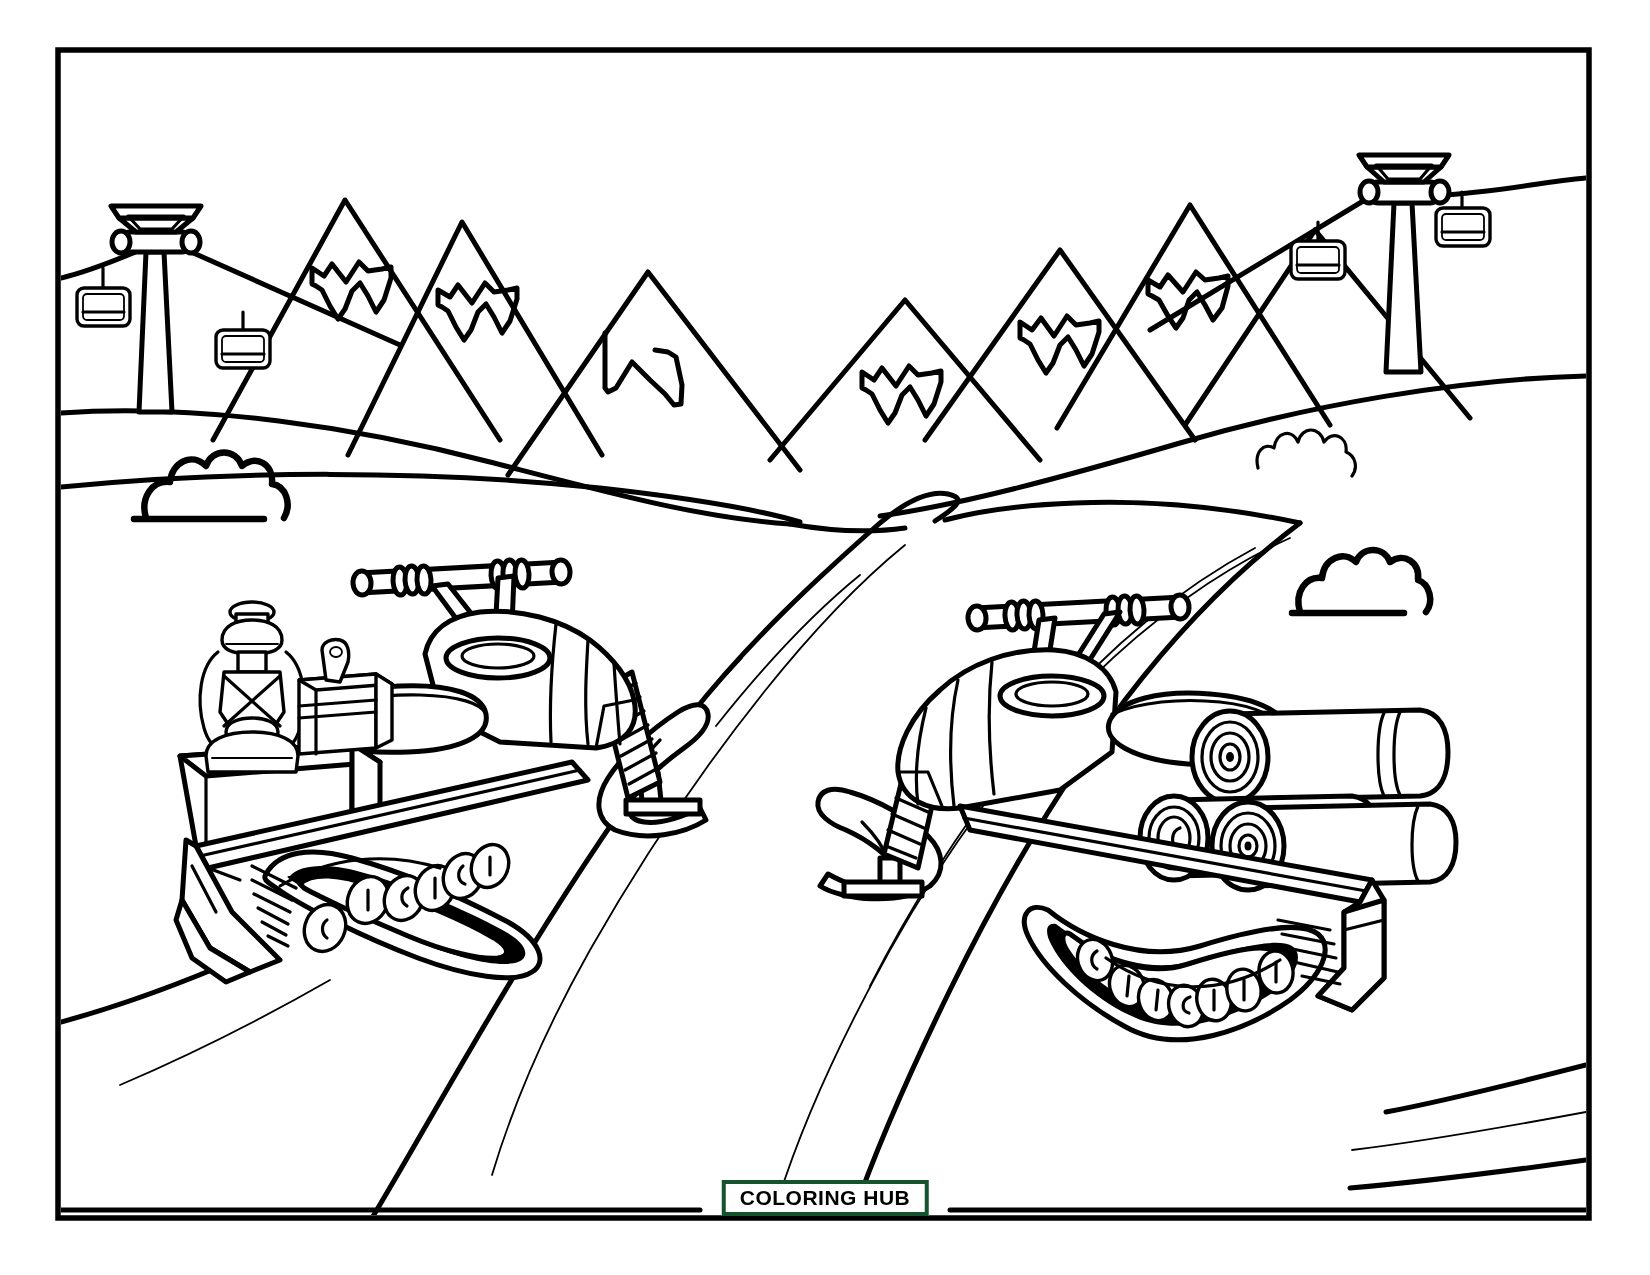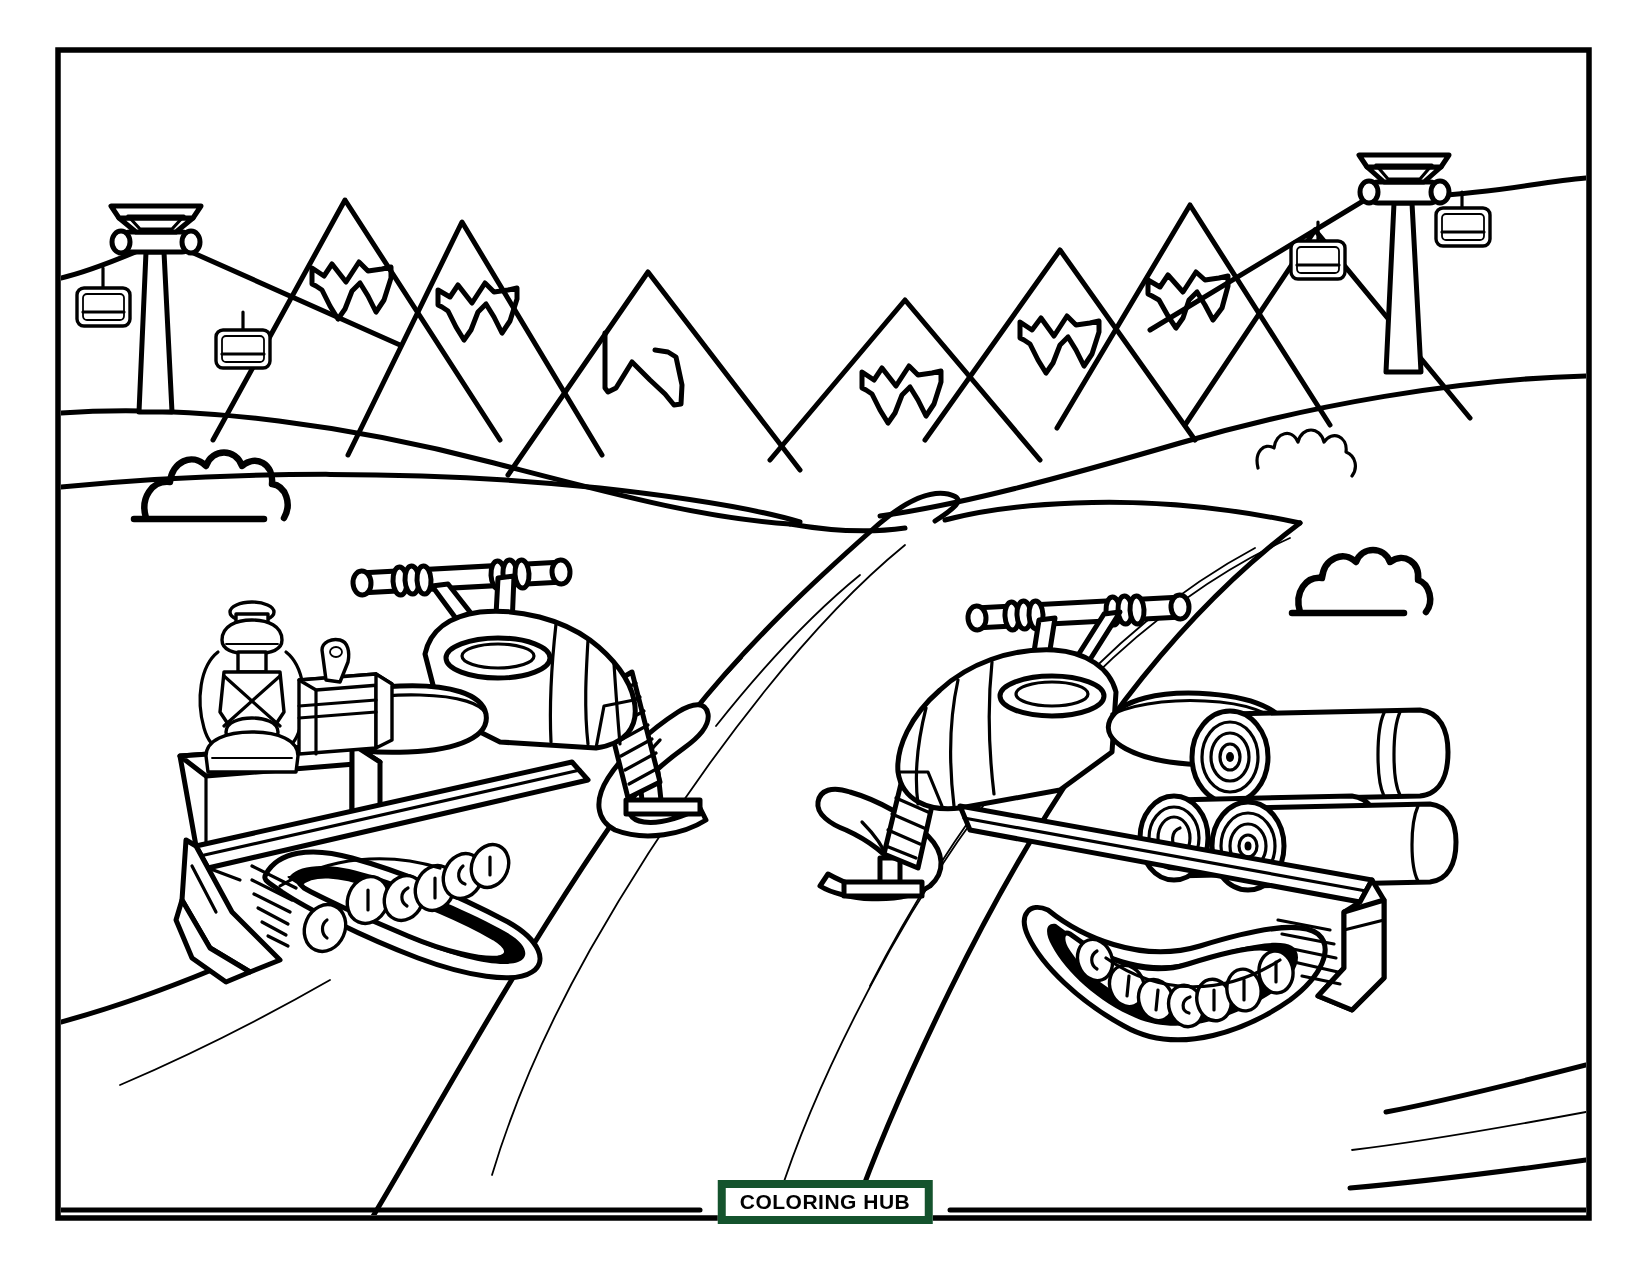--- a/index.html
+++ b/index.html
@@ -27,21 +27,21 @@
     width: 1650px;
     height: 1275px;
   }
   .wm-label {
     position: absolute;
     left: 50%;
     top: 1180px;
     transform: translateX(-50%);
     z-index: 20;
     background: #ffffff;
-    border: 8px solid #14532d;
+    border: 4px solid #14532d;
     padding: 3px 14px 4px 14px;
     font-family: "Liberation Sans", sans-serif;
     font-weight: bold;
     font-size: 21px;
     letter-spacing: 0.5px;
     color: #000000;
     line-height: 1;
     white-space: nowrap;
   }
 </style>

